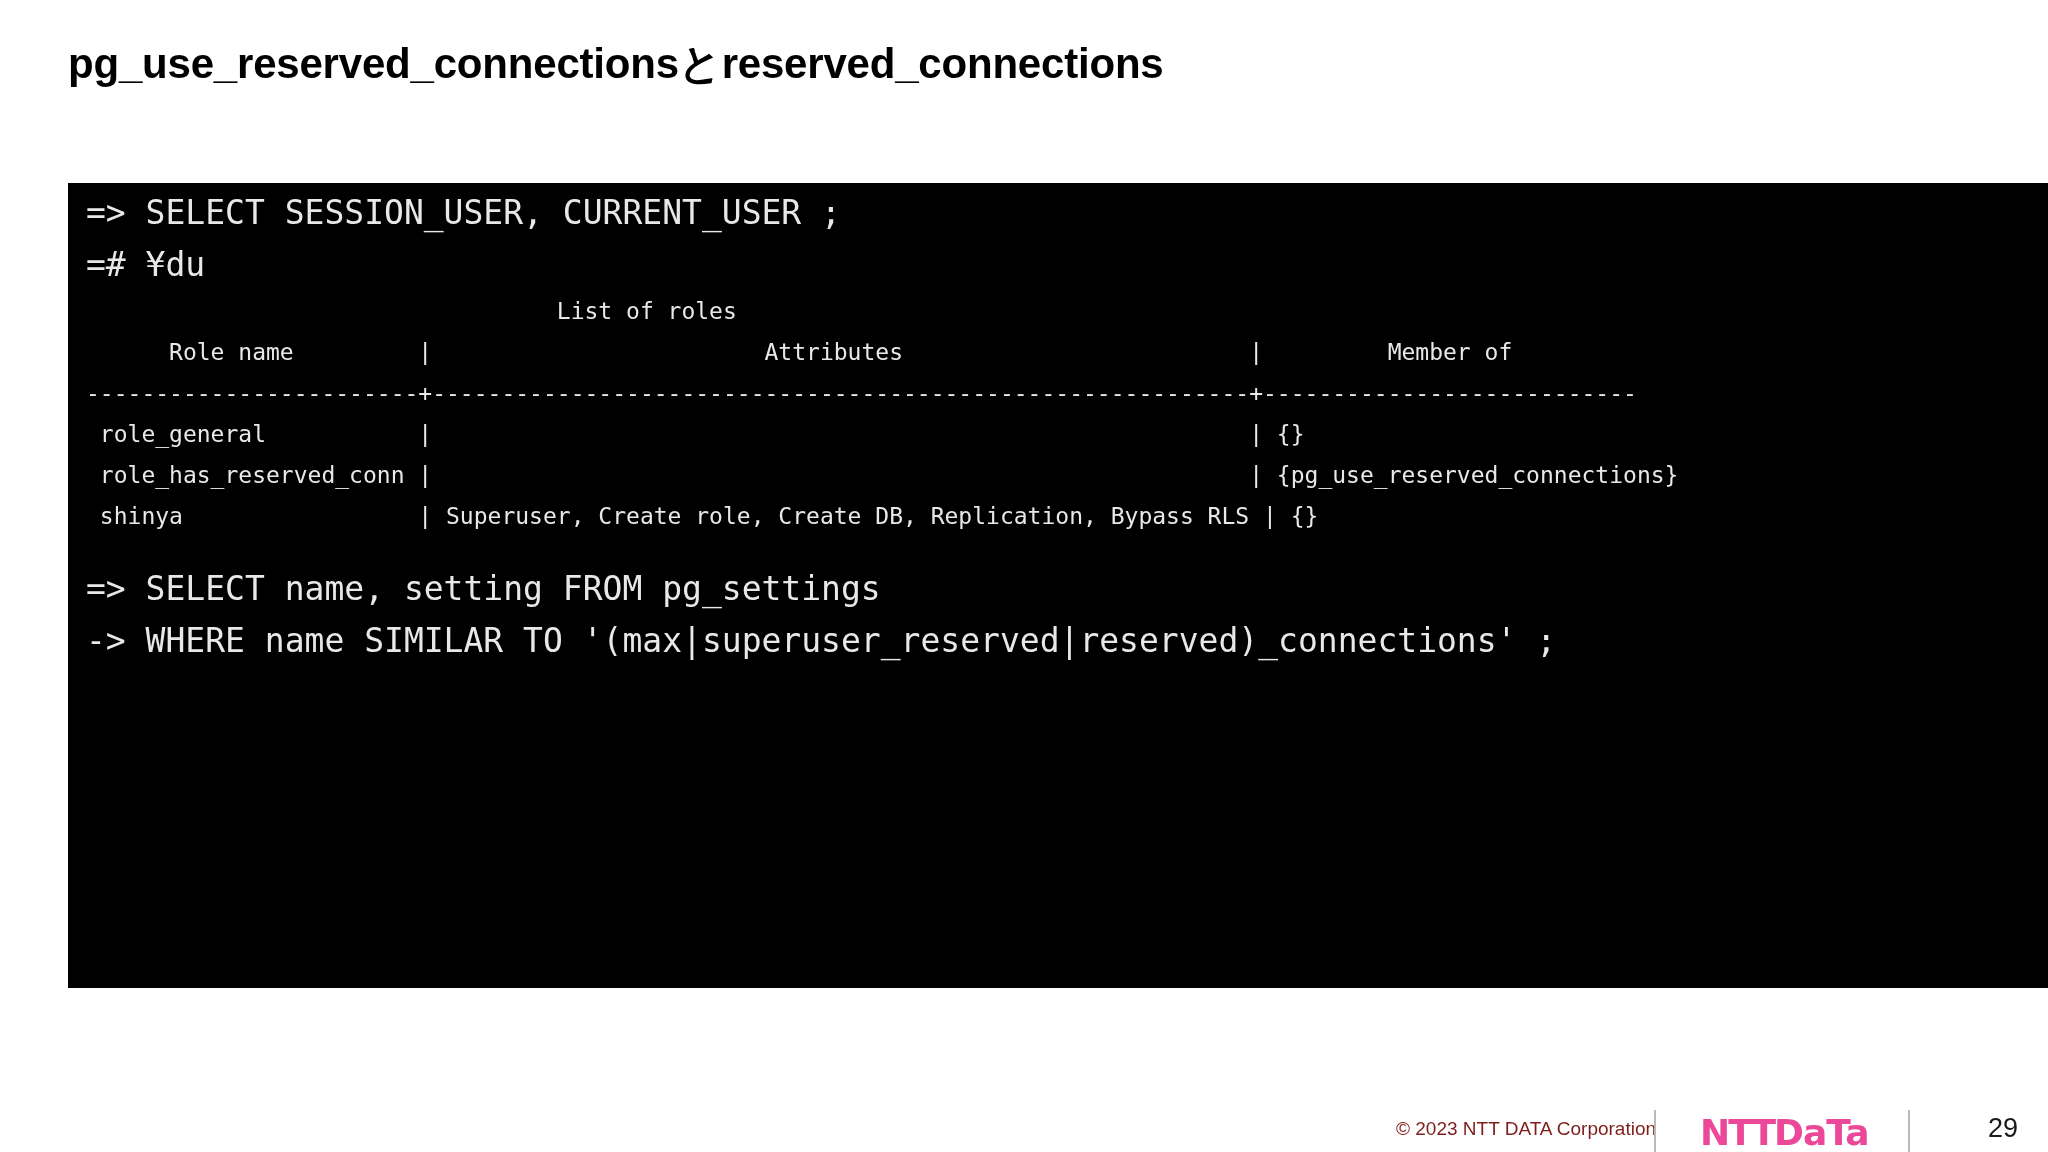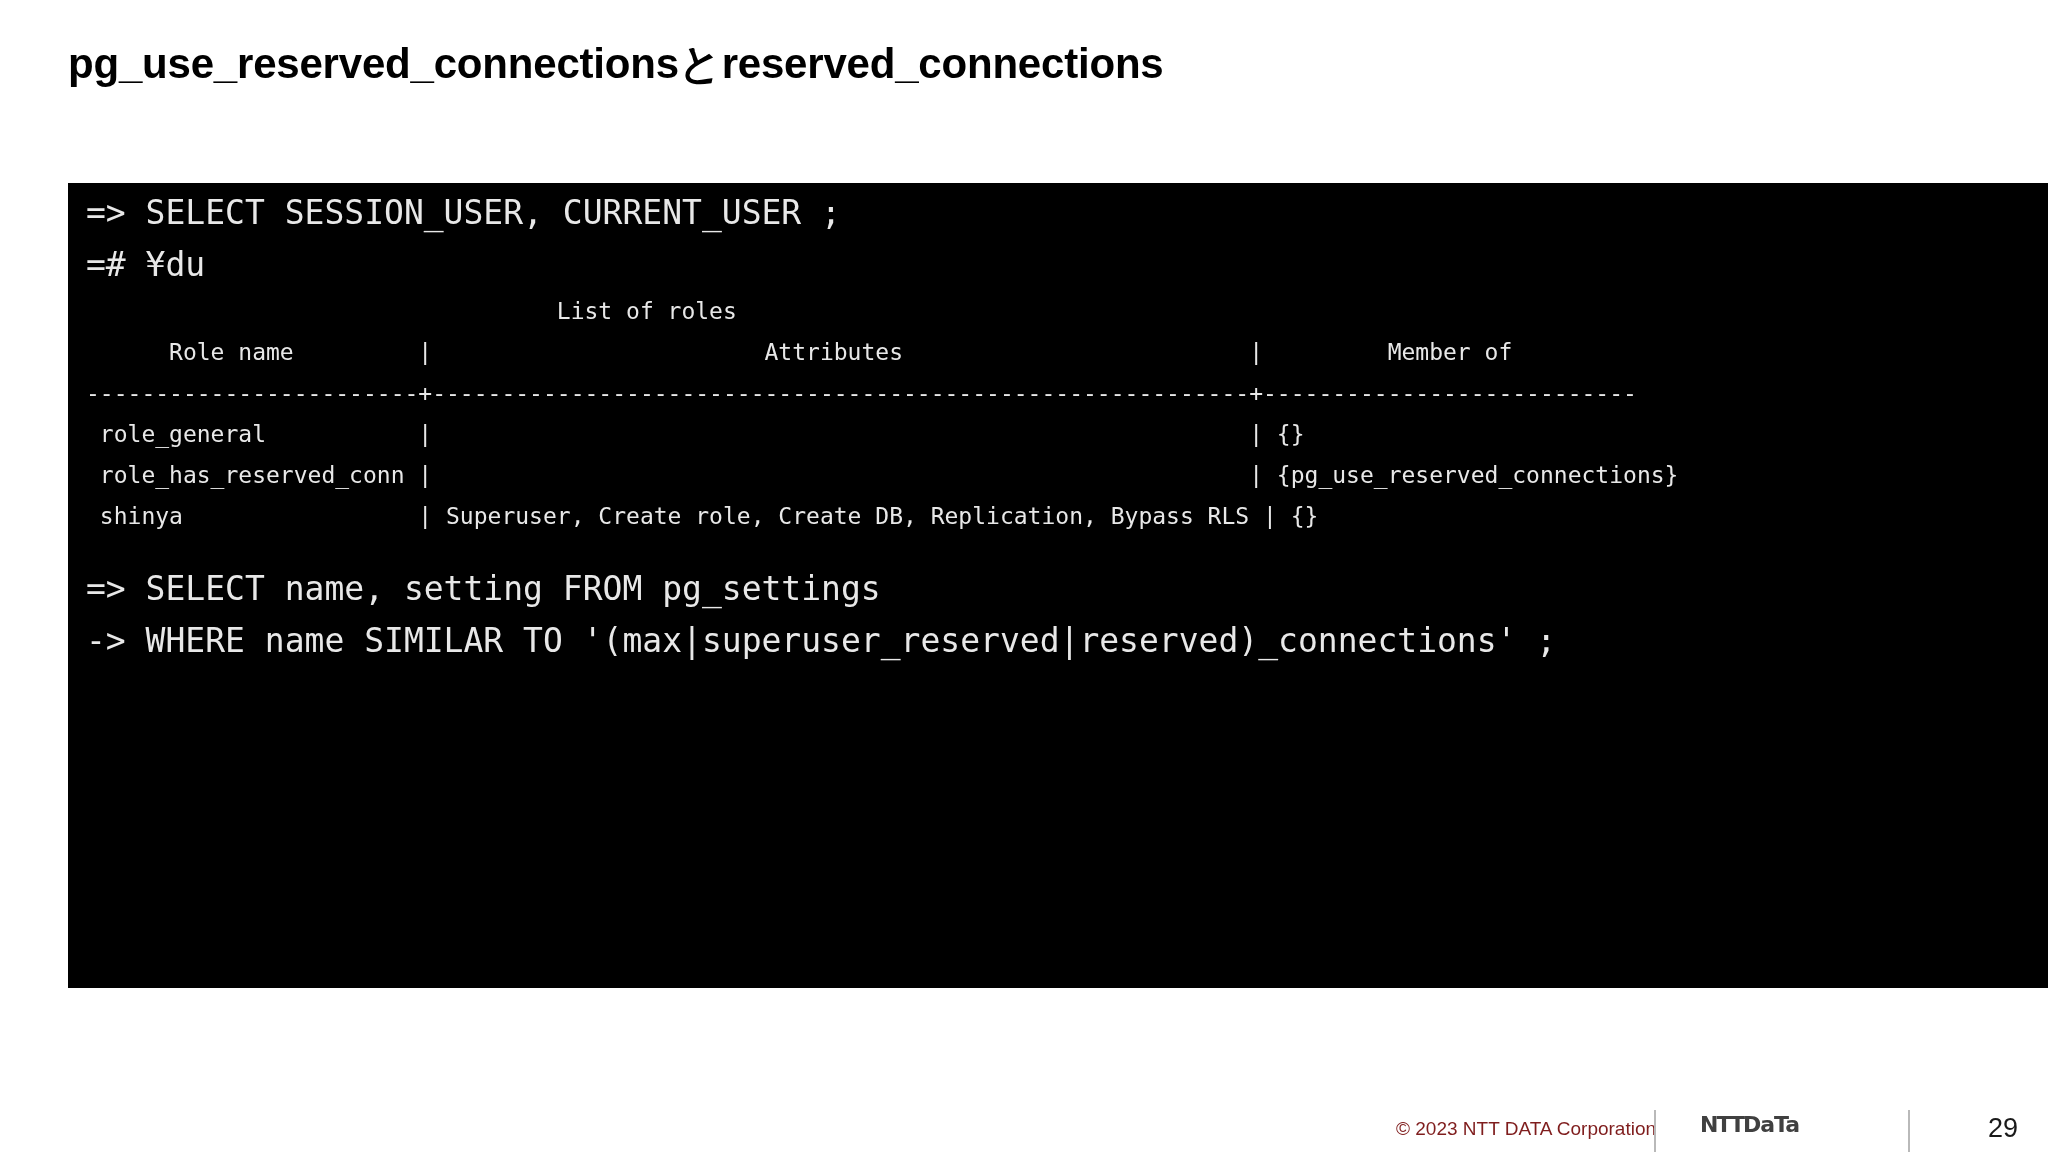--- a/index.html
+++ b/index.html
@@ -90,23 +90,23 @@
     width: 2px;
     height: 42px;
     background: #b9b9b9;
   }
   #footer-divider-1 { left: 1654px; }
   #footer-divider-2 { left: 1908px; }
   #footer-logo {
     position: absolute;
     left: 1700px;
     top: 0px;
-    font-size: 22px;
+    font-size: 36px;
     font-weight: bold;
-    color: #404040;
+    color: #ec4899;
     letter-spacing: -1px;
     white-space: nowrap;
     font-family: "DejaVu Sans", sans-serif;
   }
   #footer-logo .nttdata-ntt { letter-spacing: -2px; }
   #footer-page-number {
     position: absolute;
     left: 1988px;
     top: 1px;
     font-size: 27px;

